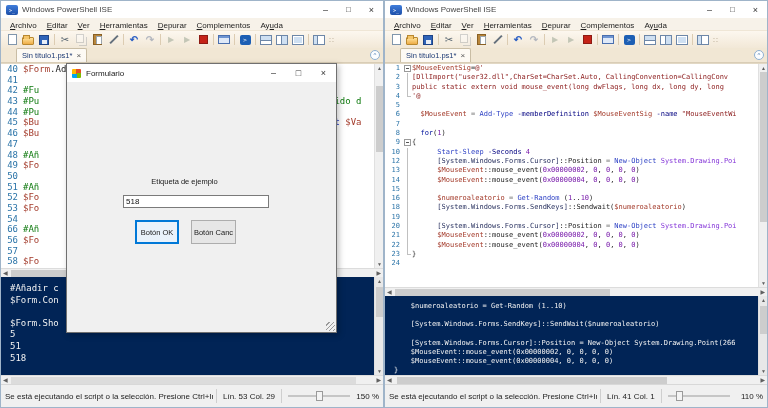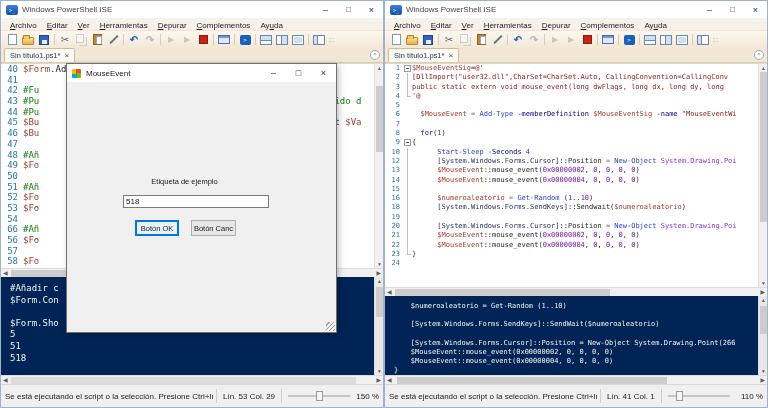--- a/index.html
+++ b/index.html
@@ -45,21 +45,21 @@
   .ic-stop-operation { width:9px; height:9px; background:#c52318; border:1px solid #8d1b14; }
   .ic-new-remote-tab { width:12px; height:9px; border:1px solid #4a6fae; background:#dfe9f8; }
   .ic-new-remote-tab::before { content:""; position:absolute; top:0; left:0; right:0; height:2px; background:#6f95d2; }
   .ic-start-powershell { width:11px; height:10px; background:#1d5fb4; border-radius:2px; color:#fff; font-size:6px; line-height:10px; text-align:center; font-family:"DejaVu Sans Mono", monospace; }
   .ic-layout-top, .ic-layout-right, .ic-layout-maximized, .ic-show-script-pane { width:12px; height:10px; border:1px solid #6d87a8; background:#fff; }
   .ic-layout-top::before { content:""; position:absolute; top:0; left:0; right:0; height:4px; background:#cfe0f2; border-bottom:1px solid #6d87a8; }
   .ic-layout-right::before { content:""; position:absolute; top:0; right:0; bottom:0; width:5px; background:#cfe0f2; border-left:1px solid #6d87a8; }
   .ic-layout-maximized::before { content:""; position:absolute; top:1px; left:1px; right:1px; bottom:1px; background:#cfe0f2; }
   .ic-show-script-pane::before { content:""; position:absolute; top:0; left:0; bottom:0; width:3px; background:#cfe0f2; border-right:1px solid #6d87a8; }
 
-  .tabbar { height:15px; background:#f1e7d4; display:flex; align-items:flex-end; padding-left:3px; border-bottom:1px solid #d9cdb6; position:relative; flex:0 0 auto; }
+  .tabbar { height:15px; background:#f1e7d4; display:flex; align-items:flex-end; padding-left:15px; border-bottom:1px solid #d9cdb6; position:relative; flex:0 0 auto; }
   .tab { height:14px; background:#fdfaf4; border:1px solid #c9bda4; border-bottom:none; border-radius:2px 2px 0 0; display:flex; align-items:center; padding:0 5px; gap:4px; }
   .tab-label { font-size:7.5px; color:#1d3a74; white-space:nowrap; }
   .tab-close { font-size:8px; color:#555; line-height:1; }
   .collapse-btn { position:absolute; right:3px; top:2px; width:10px; height:10px; border:1px solid #8fb0d2; border-radius:50%; color:#4a7ab0; font-size:6px; line-height:8px; text-align:center; background:#fbfdff; }
 
   
   .editor { position:relative; background:#fff; overflow:hidden; flex:0 0 auto; border-top:1px solid #e2d8c4; }
   .win-left .editor { height:205px; }
   .win-right .editor { height:224px; }
   .code-line { display:flex; position:relative; white-space:pre; font-family:"DejaVu Sans Mono", monospace; }
@@ -112,21 +112,21 @@
 
   
   .dialog { position:absolute; left:66px; top:63px; width:271px; height:270px; background:#f0f0f0; border:1px solid #707070; box-shadow:2px 2px 6px rgba(0,0,0,.25); }
   .dlg-titlebar { height:18px; background:#ffffff; display:flex; align-items:center; padding-left:5px; }
   .dlg-icon { width:9px; height:9px; border-radius:1px; background:conic-gradient(#e34f26 0 25%, #7fba00 0 50%, #00a4ef 0 75%, #ffb900 0); margin-right:5px; }
   .dlg-title { font-size:8px; color:#1a1a1a; flex:1 1 auto; }
   .dlg-wc { width:25px; height:18px; display:flex; align-items:center; justify-content:center; font-size:9px; color:#333; }
   .dlg-body { position:relative; height:250px; }
   .dlg-label { position:absolute; left:40px; top:95px; width:155px; text-align:center; font-size:7.5px; color:#1a1a1a; }
   .dlg-input { position:absolute; left:56px; top:113px; width:146px; height:13px; background:#fff; border:1px solid #7a7a7a; font-size:8px; font-family:"Liberation Sans", sans-serif; padding:0 2px; color:#111; }
-  .dlg-btn { position:absolute; top:138px; height:16px; background:#e6e6e6; border:1px solid #adadad; font-size:7.5px; color:#1a1a1a; display:flex; align-items:center; justify-content:center; font-family:"Liberation Sans", sans-serif; }
+  .dlg-btn { position:absolute; top:138px; height:24px; background:#e6e6e6; border:1px solid #adadad; font-size:7.5px; color:#1a1a1a; display:flex; align-items:center; justify-content:center; font-family:"Liberation Sans", sans-serif; }
   .dlg-btn-ok { left:68px; width:44px; border:1px solid #0078d7; box-shadow:inset 0 0 0 1px #0078d7; background:#e9f2fb; }
   .dlg-btn-cancel { left:124px; width:45px; }
   .dlg-grip { position:absolute; right:1px; bottom:1px; width:9px; height:9px;
     background:repeating-linear-gradient(135deg, transparent 0 2px, #9a9a9a 2px 3px); }
 </style>
 </head>
 <body>
 
 <div class="screen">
 
@@ -440,21 +440,21 @@
         <div class="zs-track"></div>
         <div class="zs-thumb" style="left:13%;"></div>
       </div>
       <span class="status-zoom">110 %</span>
     </div>
   </div>
 
   <div class="dialog">
     <div class="dlg-titlebar">
       <span class="dlg-icon"></span>
-      <span class="dlg-title">MouseEvent</span>
+      <span class="dlg-title">Formulario</span>
       <span class="dlg-wc">–</span>
       <span class="dlg-wc">□</span>
       <span class="dlg-wc">×</span>
     </div>
     <div class="dlg-body">
       <div class="dlg-label">Etiqueta de ejemplo</div>
       <input class="dlg-input" value="518" style="">
       <div class="dlg-btn dlg-btn-ok">Botón OK</div>
       <div class="dlg-btn dlg-btn-cancel">Botón Canc</div>
       <div class="dlg-grip"></div>

